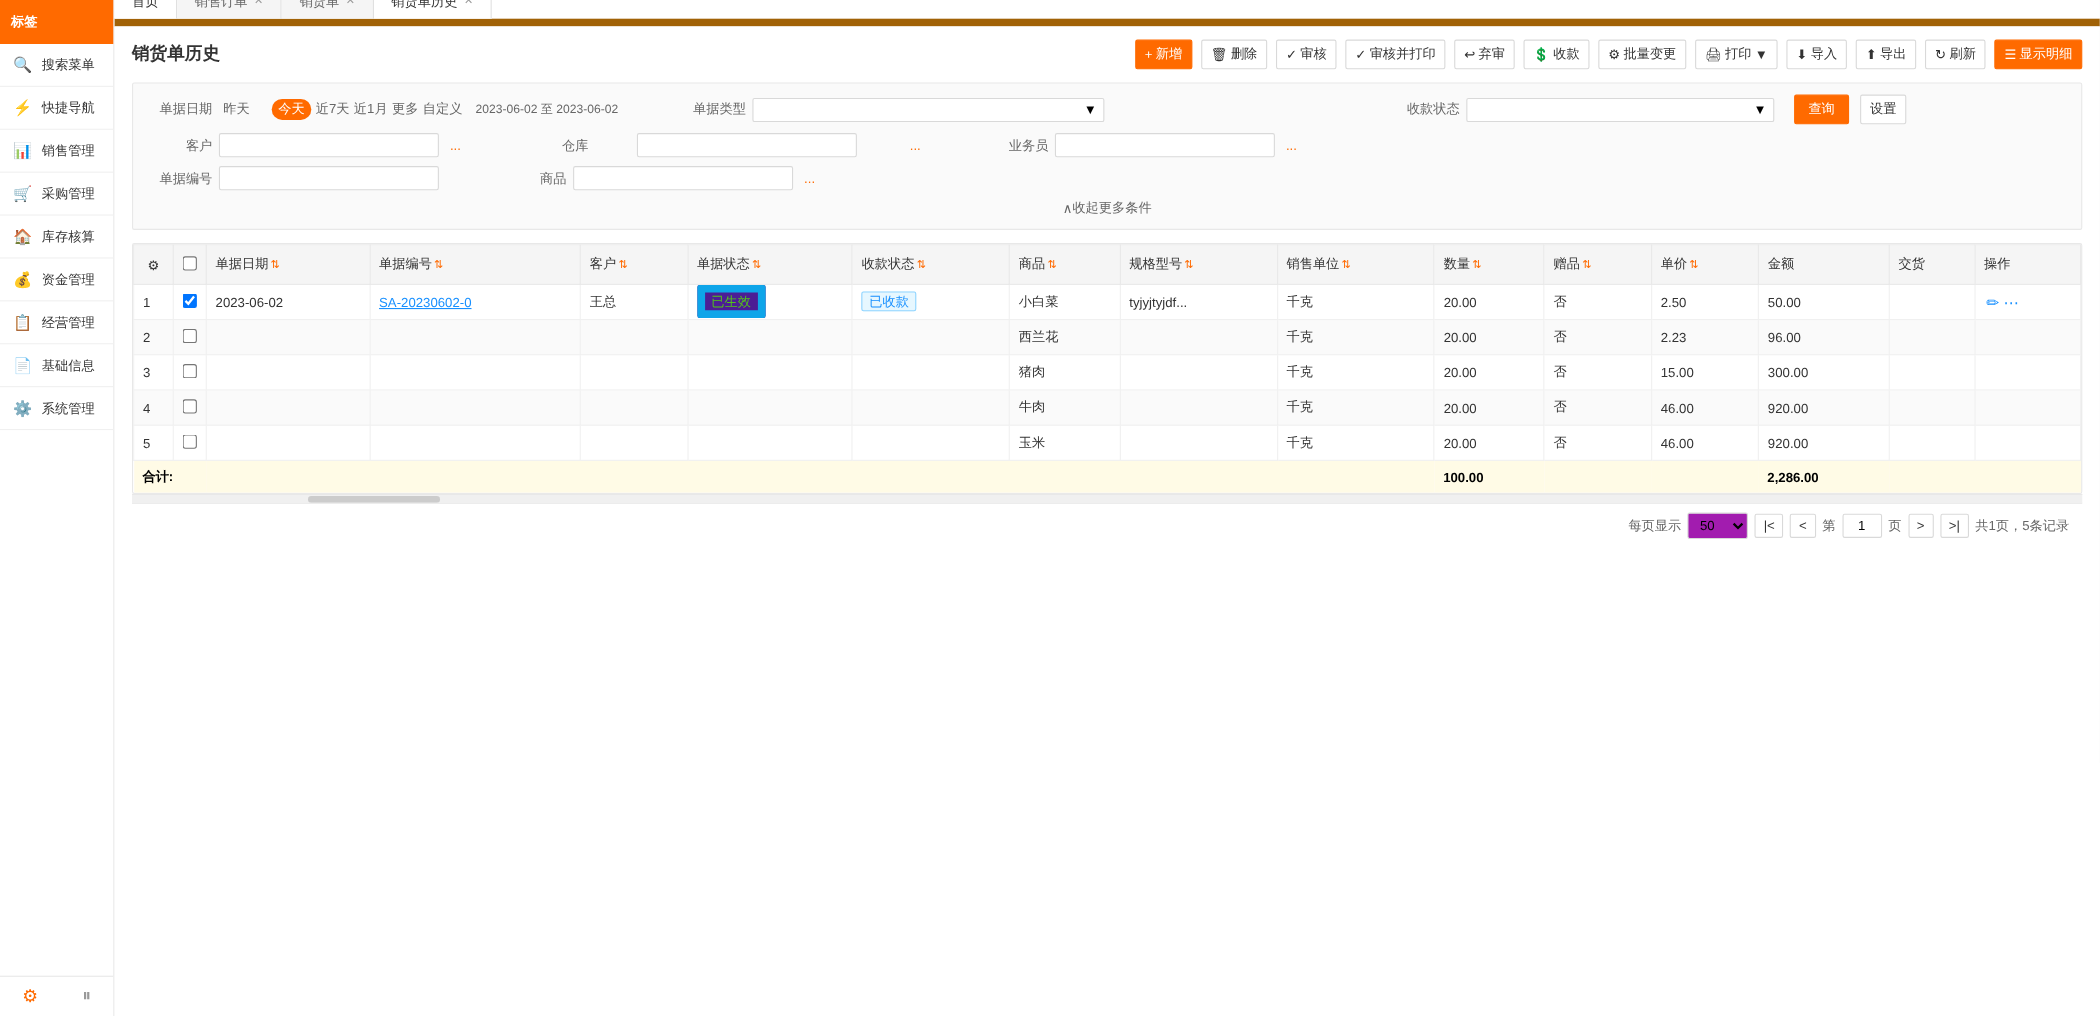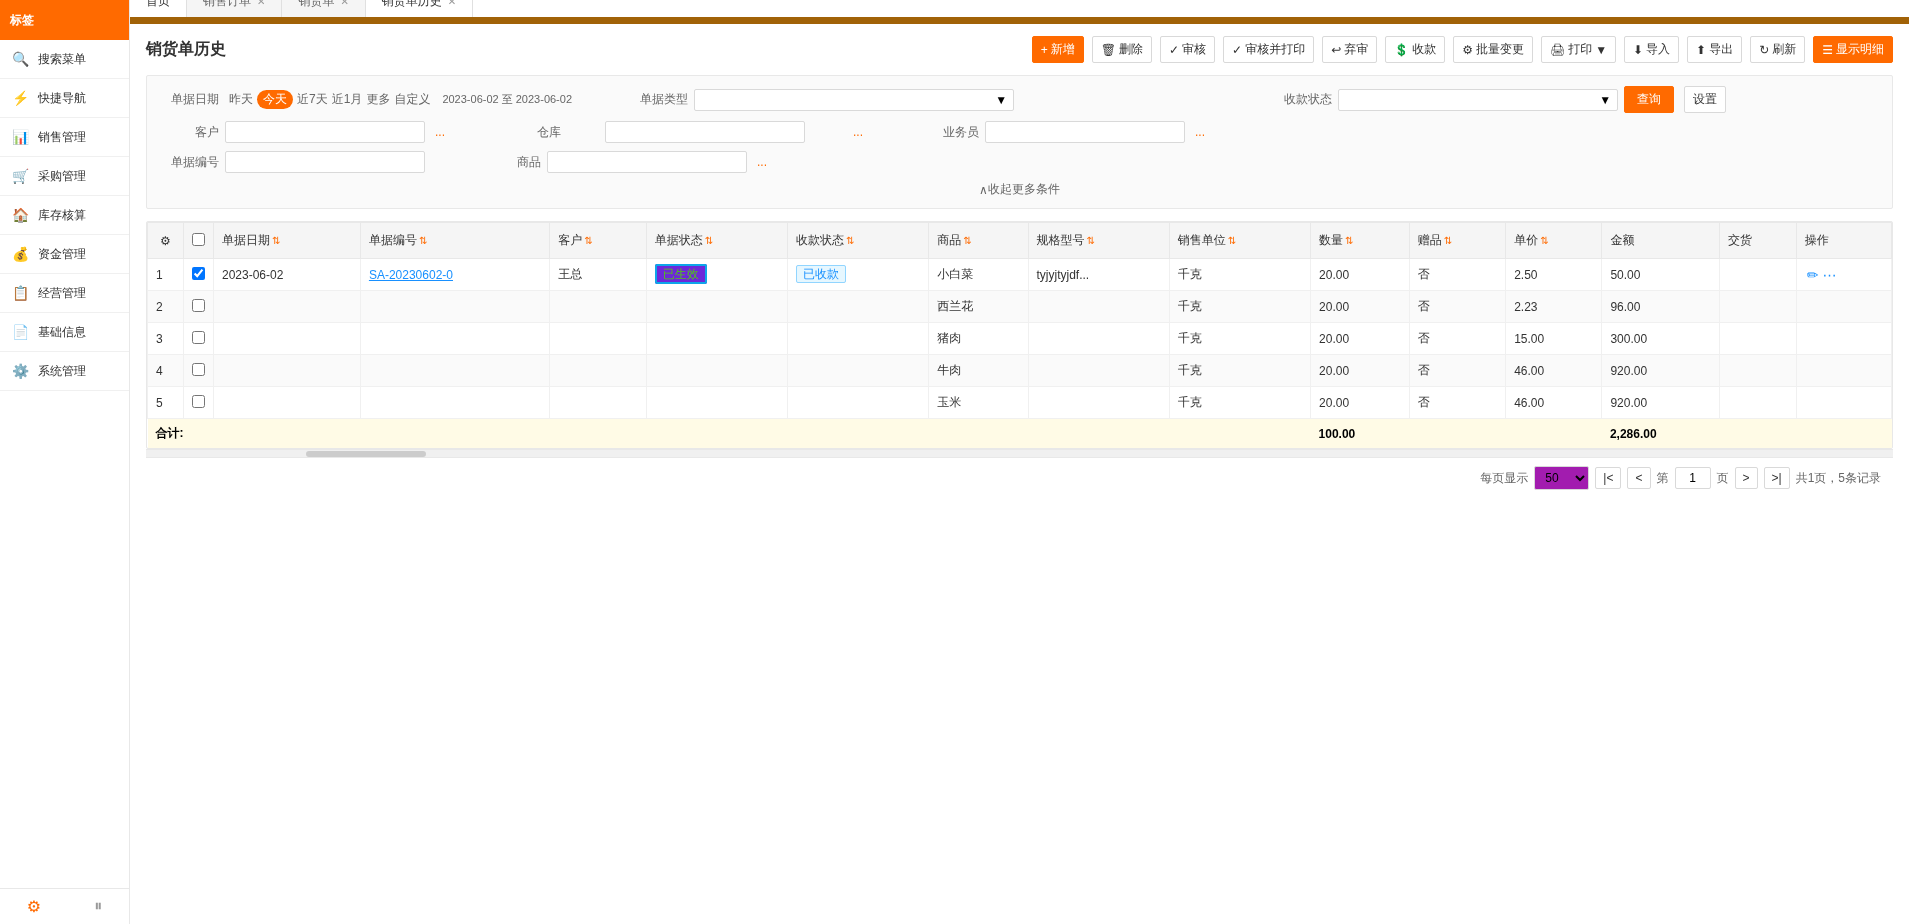--- a/index.html
+++ b/index.html
@@ -1,20 +1,20 @@
 <!DOCTYPE html>
 <html><head>
   <meta charset="utf-8">
   <style>
     * { box-sizing: border-box; margin: 0; padding: 0; font-family: 'Microsoft YaHei', Arial, sans-serif; font-size: 12px; }
     body { display: flex; height: 924px; overflow: hidden; background: #f5f5f5; }
 
     
     .sidebar {
-      width: 130px;
+      width: 104px;
       background: #fff;
       border-right: 1px solid #e8e8e8;
       display: flex;
       flex-direction: column;
       flex-shrink: 0;
     }
     .sidebar-logo {
       height: 40px;
       background: #ff6a00;
       display: flex;
@@ -197,20 +197,21 @@
     .date-shortcut {
       color: #666;
       cursor: pointer;
       font-size: 12px;
     }
     .date-shortcut.active {
       color: #fff;
       background: #ff6a00;
       padding: 1px 6px;
       border-radius: 10px;
+      margin-left: 16px;
     }
     .date-range {
       color: #666;
       font-size: 11px;
       margin-left: 6px;
     }
     .filter-select {
       border: 1px solid #d9d9d9;
       border-radius: 2px;
       padding: 3px 6px;
@@ -271,23 +272,23 @@
       white-space: nowrap;
     }
     .col-sort {
       display: inline-flex;
       align-items: center;
       gap: 2px;
       cursor: pointer;
     }
     .sort-icon { color: #ff6a00; font-size: 10px; }
     .badge-green {
-      background: #6d28d9;
+      background: #4c1d95;
       color: #52c41a;
-      border: 2px solid #0ea5e9;
+      border: 7px solid #0ea5e9;
       padding: 1px 6px;
       border-radius: 2px;
     }
     .badge-blue {
       background: #e6f7ff;
       color: #1890ff;
       border: 1px solid #91d5ff;
       padding: 1px 6px;
       border-radius: 2px;
     }
@@ -505,21 +506,21 @@
             <span></span>
             <span>▼</span>
           </div>
         </div>
         <div class="filter-item" style="flex:1;margin-left:20px;">
           <span class="filter-label">收款状态</span>
           <div class="filter-select" style="flex:1;max-width:280px;">
             <span></span>
             <span>▼</span>
           </div>
-          <button class="btn btn-orange" style="">查询</button>
+          <button class="btn btn-orange" style="margin-left:12px;">查询</button>
           <button class="btn" style="margin-left:4px;">设置</button>
         </div>
       </div>
 
       <div class="filter-row">
         <div class="filter-item">
           <span class="filter-label">客户</span>
           <input class="filter-input" style="width: 200px;">
           <span class="ellipsis-btn">...</span>
         </div>

